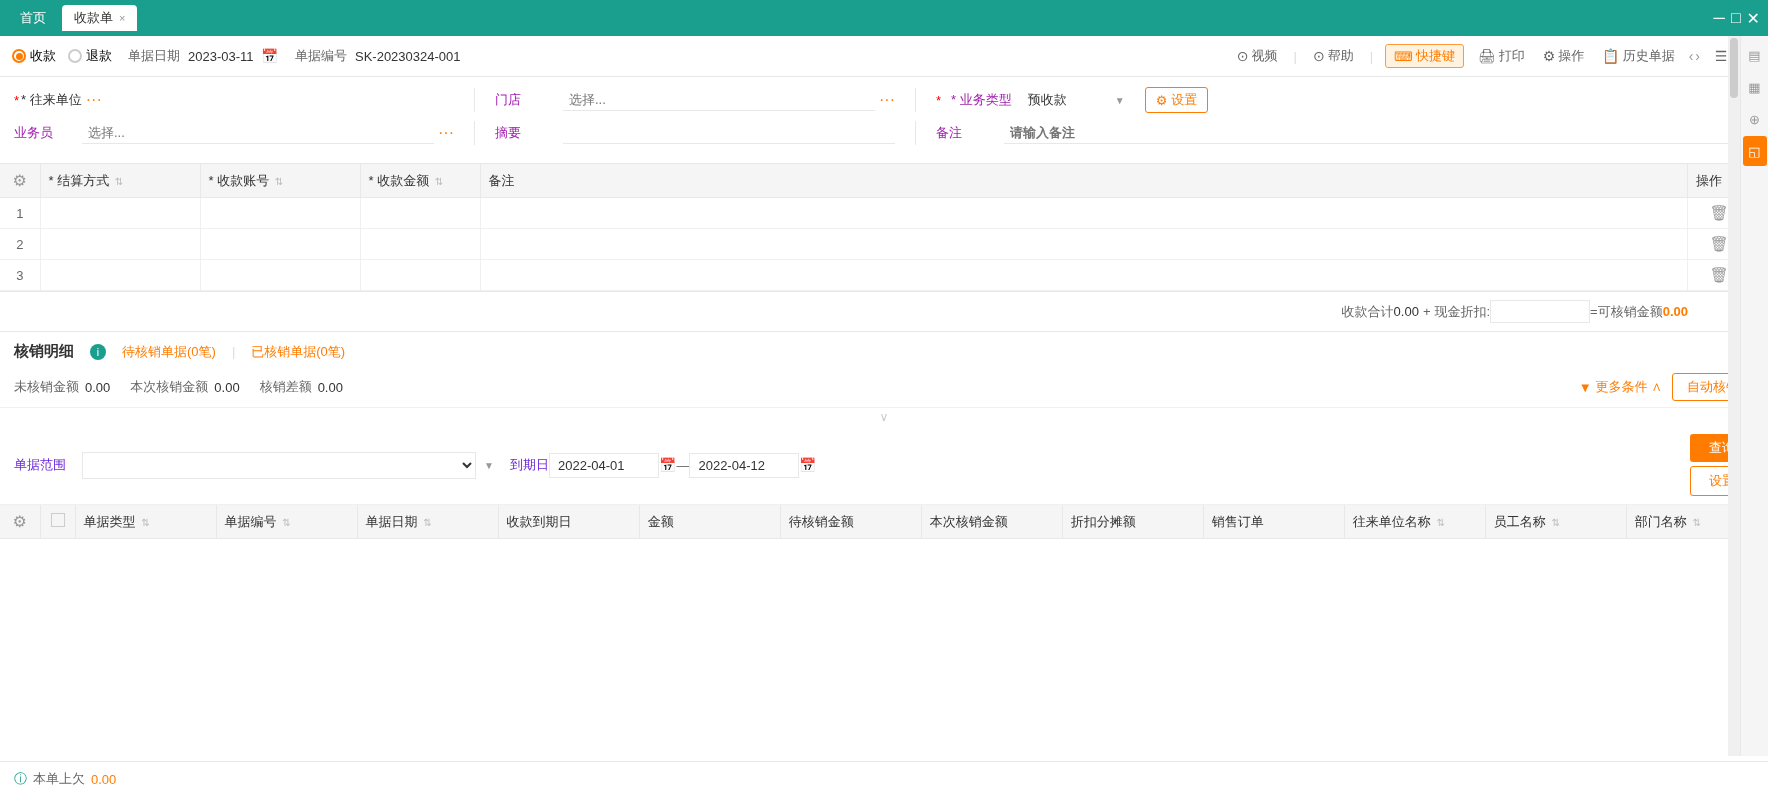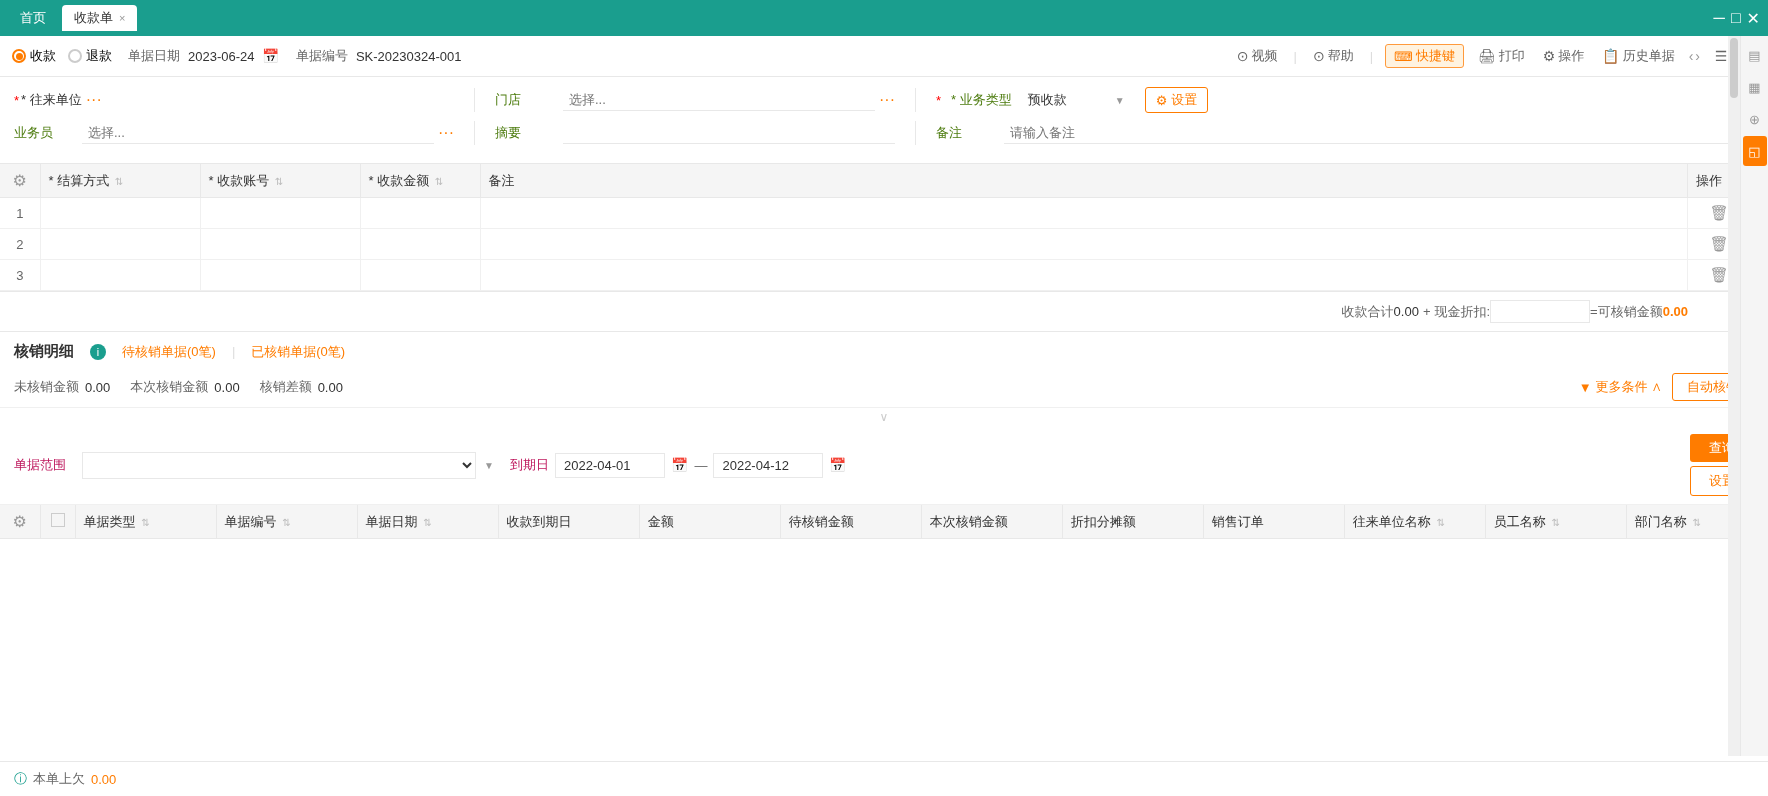--- a/index.html
+++ b/index.html
@@ -94,21 +94,21 @@
     .view-icon.active { background: #ff7c00; color: #fff; border-radius: 2px; }
 
     
     .form-section {
       padding: 10px 14px;
       background: #fff;
       border-bottom: 1px solid #e8e8e8;
     }
     .form-row { display: flex; align-items: center; gap: 0; margin-bottom: 8px; }
     .form-field { display: flex; align-items: center; flex: 1; }
-    .field-label { color: #4d7c0f; white-space: nowrap; min-width: 60px; }
+    .field-label { color: #a21caf; white-space: nowrap; min-width: 60px; }
     .field-required { color: #f00; margin-right: 2px; }
     .field-input {
       flex: 1;
       border: none;
       border-bottom: 1px solid #e8e8e8;
       padding: 3px 6px;
       color: #999;
       outline: none;
       background: transparent;
       font-size: 13px;
@@ -238,33 +238,33 @@
 
     
     .filter-row {
       display: flex;
       align-items: center;
       padding: 8px 14px;
       gap: 16px;
       border-bottom: 1px solid #f0f0f0;
     }
     .filter-field { display: flex; align-items: center; gap: 8px; flex: 1; }
-    .filter-label { color: #be185d; white-space: nowrap; }
+    .filter-label { color: #6d28d9; white-space: nowrap; }
     .filter-select {
       flex: 1;
       border: 1px solid #e8e8e8;
       padding: 4px 8px;
       background: #fff;
       outline: none;
       font-size: 13px;
       color: #333;
       cursor: pointer;
     }
     .filter-dropdown-arrow { color: #999; font-size: 10px; }
-    .date-range { display: flex; align-items: center; gap: 6px; }
+    .date-range { display: flex; align-items: center; }
     .date-input {
       border: 1px solid #e8e8e8;
       padding: 4px 8px;
       font-size: 13px;
       color: #333;
       outline: none;
       background: #fff;
       width: 110px;
     }
     .date-cal-icon { color: #1a9e8e; cursor: pointer; font-size: 14px; }
@@ -434,21 +434,21 @@
         </div>
         <span>收款</span>
       </div>
       <div class="radio-item">
         <div class="radio-circle"></div>
         <span>退款</span>
       </div>
     </div>
     <div class="doc-info">
       <span class="doc-label">单据日期</span>
-      <span class="doc-value">2023-06-24</span>
+      <span class="doc-value">2023-03-11</span>
       <span class="cal-icon">📅</span>
     </div>
     <div class="doc-info">
       <span class="doc-label">单据编号</span>
       <span class="doc-value">SK-20230324-001</span>
     </div>
     <div class="toolbar-right">
       <div class="toolbar-btn">
         <span class="btn-icon">⊙</span>
         <span>视频</span>
@@ -524,21 +524,21 @@
       <div class="form-divider"></div>
 
       <div class="form-field" style="max-width: 400px;">
         <span class="field-label">摘要</span>
         <input class="field-input" type="text" style="width: 280px; margin-left: 8px;">
       </div>
       <div class="form-divider"></div>
 
       <div class="form-field" style="margin-left: auto; min-width: 300px;">
         <span class="field-label">备注</span>
-        <input class="field-input" type="text" style="width: 260px; margin-left: 8px;" placeholder="请输入备注">
+        <input class="field-input" type="text" style="width: 260px; margin-left: 8px; font-weight: bold;" placeholder="请输入备注">
       </div>
     </div>
   </div>
 
   <div class="table-section">
     <table class="data-table">
       <colgroup>
         <col style="width:40px">
         <col style="width:160px">
         <col style="width:160px">

